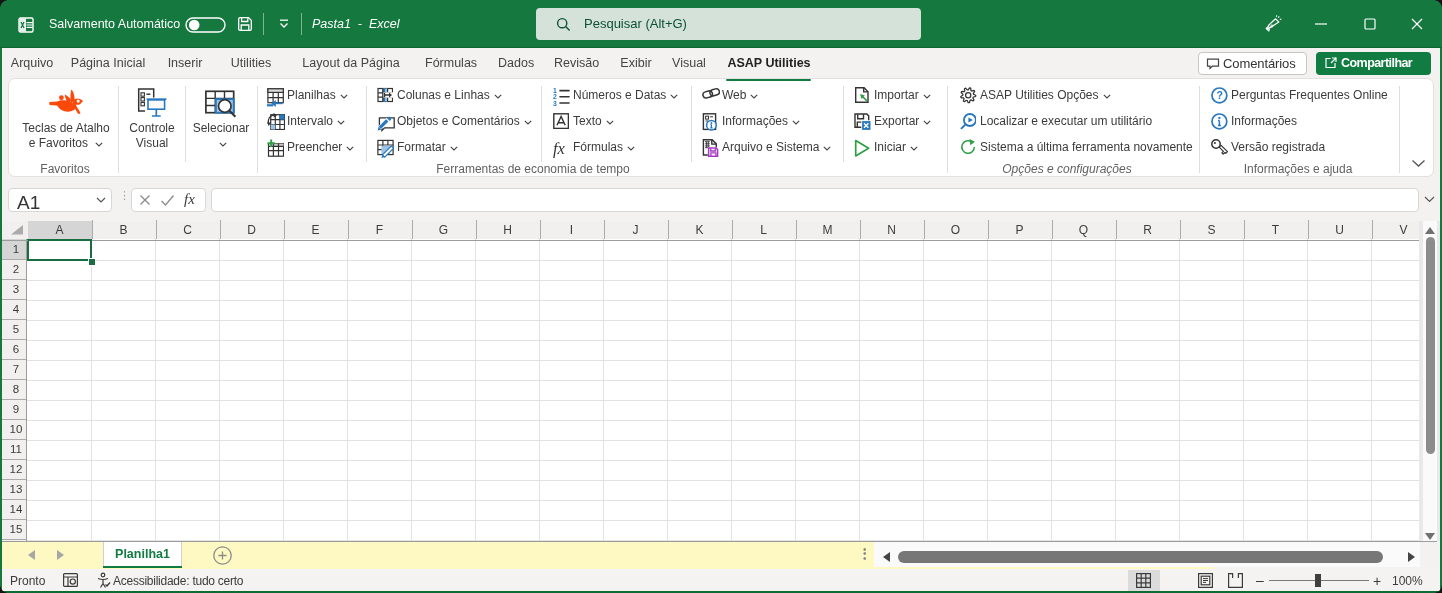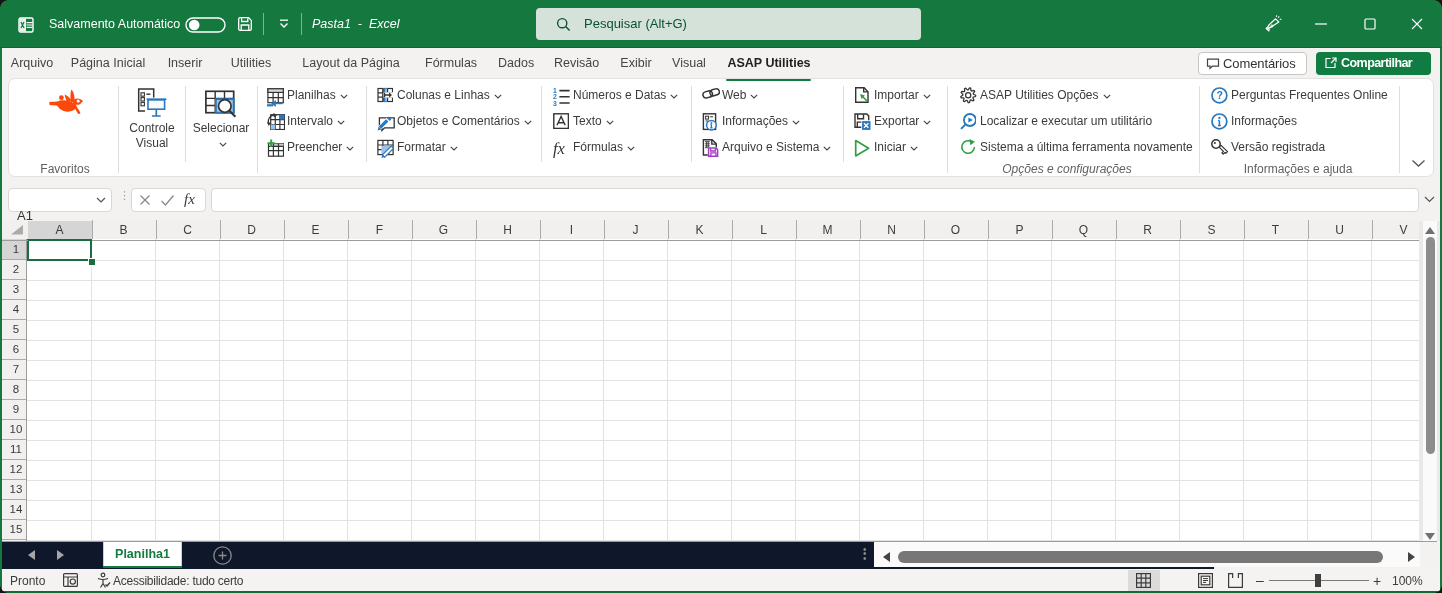--- a/index.html
+++ b/index.html
@@ -30,21 +30,21 @@
 .wbox{position:absolute;background:#fff;border:1px solid #D9D7D5;border-radius:4px;box-sizing:border-box;}
 
 #sheet{left:0;top:221px;width:1442px;height:320px;background:#fff;}
 #colheads{position:absolute;left:2px;top:0;width:1417px;height:18px;background:#F1F0EF;}
 .colsep{position:absolute;top:-1px;width:1px;height:19px;background:#ABABAB;}
 .collab{position:absolute;top:0;height:18px;line-height:19px;font-size:12px;color:#3c3c3c;text-align:center;width:64px;}
 #gutter{position:absolute;left:2px;top:18px;width:25px;height:302px;background:#F1F0EF;border-right:1px solid #9C9C9C;box-sizing:border-box;}
 .rowlab{position:absolute;left:0;width:28px;text-align:center;font-size:11.5px;color:#3c3c3c;}
 #gridarea{position:absolute;left:27px;top:18px;width:1392px;height:302px;background:#fff;}
 
-#tabbar{left:0;top:541.5px;width:1214px;height:27px;background:#0f172a;}
+#tabbar{left:0;top:541.5px;width:1214px;height:27px;background:#fef9c3;}
 #statusbar{left:0;top:568.5px;width:1442px;height:22.5px;background:#F4F3F2;font-size:12px;color:#3b3b3b;}
 #bottomedge{left:0;top:591px;width:1442px;height:2px;background:#0F6B34;}
 #leftedge{left:0;top:48px;width:2px;height:542px;background:#14783F;}
 #rightedge{left:1440px;top:48px;width:2px;height:542px;background:#14783F;}
 </style></head>
 <body>
 
 <div class="abs" id="titlebar">
   <div class="abs dkline"></div>
   
@@ -396,34 +396,38 @@
 <div class="rsep" style="left:366px;"></div>
 <div class="rsep" style="left:541px;"></div>
 <div class="rsep" style="left:691px;"></div>
 <div class="rsep" style="left:843px;"></div>
 <div class="rsepg" style="left:118px;"></div>
 <div class="rsepg" style="left:257px;"></div>
 <div class="rsepg" style="left:947px;"></div>
 <div class="rsepg" style="left:1199px;"></div>
 <div class="rsepg" style="left:1399px;"></div>
 <div class="glabel" style="left:15px;width:100px;">Favoritos</div>
+<div class="glabel" style="left:383px;width:300px;">Ferramentas de economia de tempo</div>
 <div class="glabel" style="left:967px;width:200px;font-style:italic;">Opções e configurações</div>
 <div class="glabel" style="left:1198px;width:200px;">Informações e ajuda</div>
 <div class="abs" style="left:48px;top:10px;">
         <svg width="36" height="28" viewBox="0 0 36 28">
 <path d="M1.2 14.1L10.2 13.4 11.3 17.7 1.6 17.1z" fill="#FB490B"></path>
 <circle cx="13.4" cy="9.7" r="2.4" fill="#FB490B"></circle>
 <path d="M9 14 C10.5 12.4 13.5 11.8 16.5 12.3 C20.5 13 24.5 14.3 27 15.8 C29.2 17.2 28.8 19.8 27 21.3 C24.3 23.6 19.8 24.3 16.5 23.3 C13 22.2 10.3 19.8 9.3 17.4 C8.8 16.1 8.6 14.8 9 14 Z" fill="#FB490B"></path>
 <path d="M23.4 1.4 C25.3 3.1 26.7 7.2 26.6 12 L23 15.4 C22.1 10.6 22.3 4.4 23.4 1.4 Z" fill="#FB490B"></path>
 <path d="M16.7 6.4 C19.1 7.4 21.8 9.7 23.4 12.4 L20 15.6 C18.2 12.8 17 9 16.7 6.4 Z" fill="#FB490B"></path>
 <path d="M25 12.8 C26.4 10.6 29.8 9.8 32 11 L34.6 12.6 C35 12.9 35 13.3 34.6 13.6 L32.3 16 C30.4 17.4 27.3 17 25.5 15.6 C24.7 14.8 24.5 13.7 25 12.8 Z" fill="#FB490B"></path>
 <circle cx="30.2" cy="13.1" r="1.55" fill="#fff"></circle>
 <path d="M27.4 17.6 C29.2 19.4 31.4 22.4 32.5 25.4 L30.3 26 C28.7 23.5 27 20.6 26.2 18.4 Z" fill="#FB490B"></path>
 </svg>
       </div>
+<div class="bigbtn" style="left:8px;top:43px;width:116px;line-height:15px;">Teclas de Atalho<br>e Favoritos <svg class="chev" width="8" height="5" viewBox="0 0 8 5">
+          <path d="M0.8 0.8L4 4l3.2-3.2" fill="none" stroke="#444" stroke-width="1.1"></path>
+        </svg></div>
 <div class="abs" style="left:137px;top:10px;">
         <svg width="31" height="30" viewBox="0 0 31 30">
 <rect x="1.7" y="1" width="15" height="22" fill="none" stroke="#333333" stroke-width="1.5"></rect>
 <rect x="4" y="4.8" width="3.4" height="3.4" fill="none" stroke="#333333" stroke-width="1.1"></rect>
 <rect x="4" y="9.6" width="3.4" height="3.4" fill="none" stroke="#333333" stroke-width="1.1"></rect>
 <rect x="4" y="14.4" width="3.4" height="3.4" fill="none" stroke="#333333" stroke-width="1.1"></rect>
 <path d="M9.4 6.2h4" stroke="#333333" stroke-width="1.4"></path>
 <rect x="8" y="9.6" width="22" height="20" fill="#fff"></rect>
 <path d="M9.6 11.2h19.8" stroke="#2778BE" stroke-width="1.7"></path>
 <rect x="11" y="11.9" width="16.6" height="9.3" fill="#FAFAFA" stroke="#2778BE" stroke-width="1.6"></rect>
@@ -446,21 +450,21 @@
 <svg class="abs" style="left:1411px;top:81px" width="15" height="9" viewBox="0 0 15 9">
         <path d="M1.5 1.5L7.5 7l6-5.5" fill="none" stroke="#555" stroke-width="1.3"></path>
       </svg>
 </div>
 </div>
 
 <div class="abs" style="left:726px;top:78.5px;width:85px;height:2.5px;background:#107C41;border-radius:2px;z-index:5;"></div>
 
 <div class="abs" id="fbar">
   <div class="wbox" style="left:8px;top:9.5px;width:104px;height:24px;"></div>
-  <div class="abs" style="left:17px;top:30px;font-size:13px;color:#333;">A1</div>
+  <div class="abs" style="left:17px;top:14px;font-size:19px;color:#333;">A1</div>
   <svg class="abs" style="left:96px;top:18.5px" width="10" height="6" viewBox="0 0 10 6">
       <path d="M1 1l4 4 4-4" fill="none" stroke="#555" stroke-width="1.2"></path>
     </svg>
   <div class="abs" style="left:119px;top:14.5px;color:#999;font-size:11px;letter-spacing:0;line-height:5px;">⋮</div>
   <div class="wbox" style="left:131px;top:9.5px;width:75px;height:24px;"></div>
   <svg class="abs" style="left:138px;top:14.5px" width="14" height="14" viewBox="0 0 14 14">
       <path d="M2.5 2.5l9 9M11.5 2.5l-9 9" stroke="#8a8a8a" stroke-width="1.3"></path>
     </svg>
   <svg class="abs" style="left:160px;top:14.5px" width="15" height="14" viewBox="0 0 15 14">
       <path d="M1.5 8l4 4L13.5 2.5" fill="none" stroke="#8a8a8a" stroke-width="1.3"></path>

